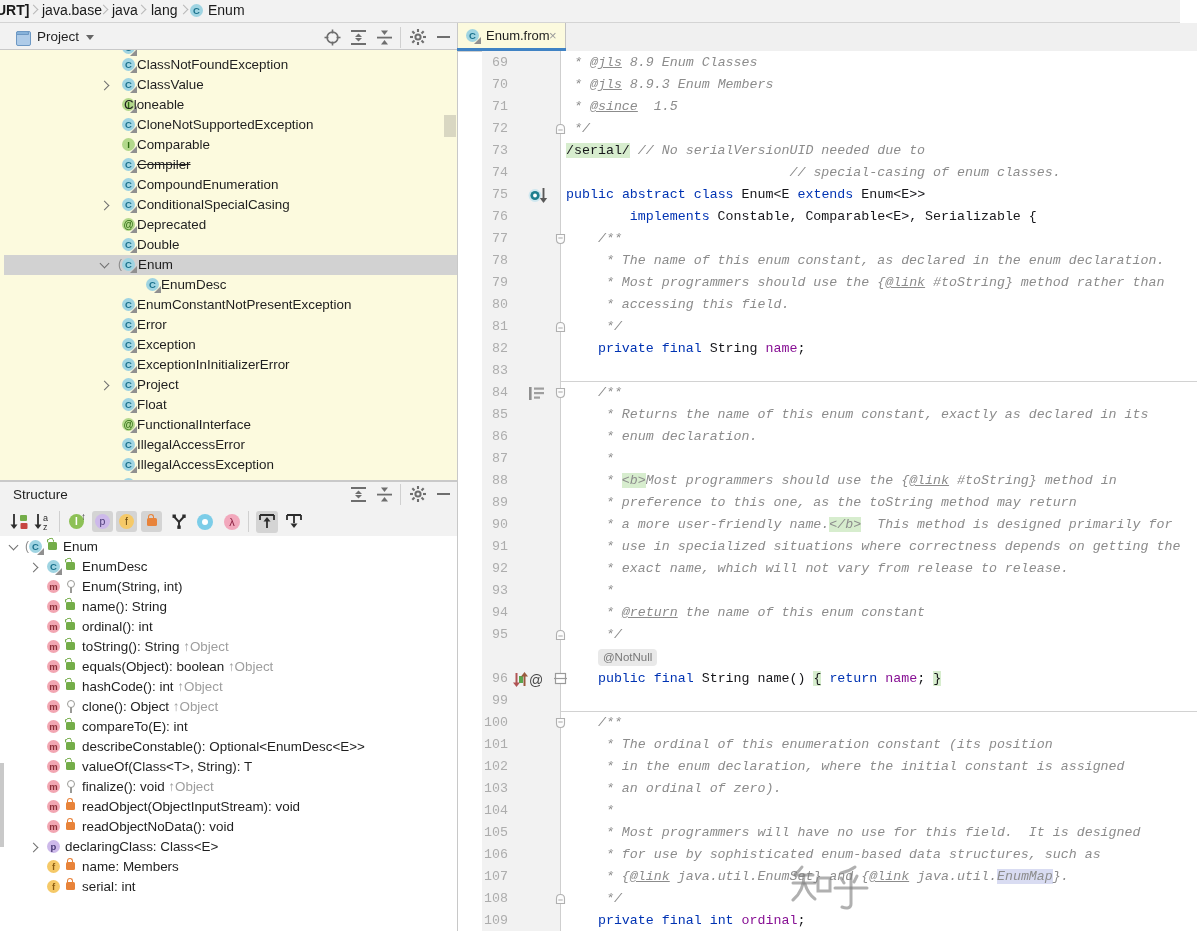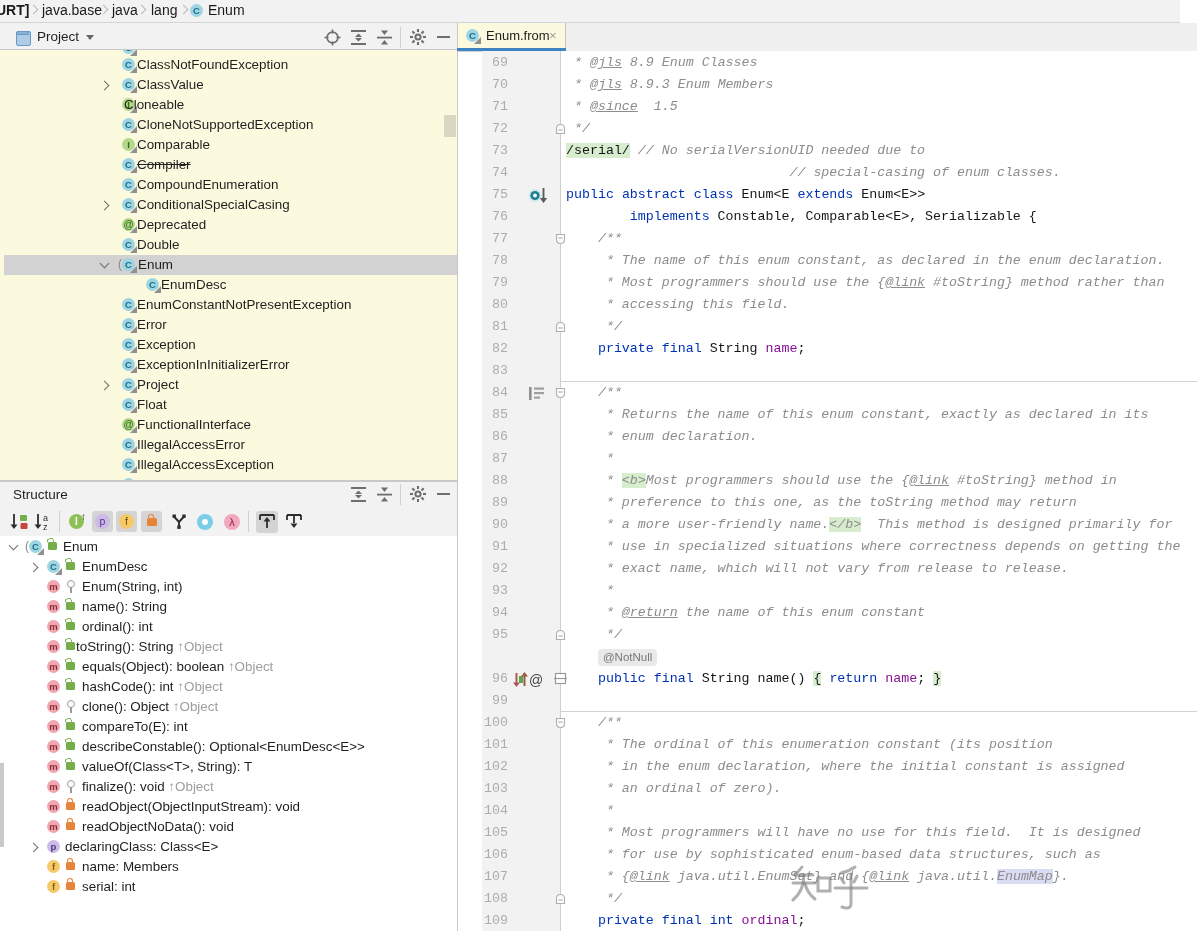--- a/index.html
+++ b/index.html
@@ -319,21 +319,21 @@
         <span class="lbl" style="left:82px">name(): String</span>
       </div>
     <div class="trow" style="top:81px">
         <span class="cico imth" style="left:47px">m</span>
         <span class="vpub" style="left:66px"></span>
         <span class="lbl" style="left:82px">ordinal(): int</span>
       </div>
     <div class="trow" style="top:101px">
         <span class="cico imth" style="left:47px">m</span>
         <span class="vpub" style="left:66px"></span>
-        <span class="lbl" style="left:76px">toString(): String <span class="sfx">↑Object</span></span>
+        <span class="lbl" style="left:82px">toString(): String <span class="sfx">↑Object</span></span>
       </div>
     <div class="trow" style="top:121px">
         <span class="cico imth" style="left:47px">m</span>
         <span class="vpub" style="left:66px"></span>
         <span class="lbl" style="left:82px">equals(Object): boolean <span class="sfx">↑Object</span></span>
       </div>
     <div class="trow" style="top:141px">
         <span class="cico imth" style="left:47px">m</span>
         <span class="vpub" style="left:66px"></span>
         <span class="lbl" style="left:82px">hashCode(): int <span class="sfx">↑Object</span></span>

